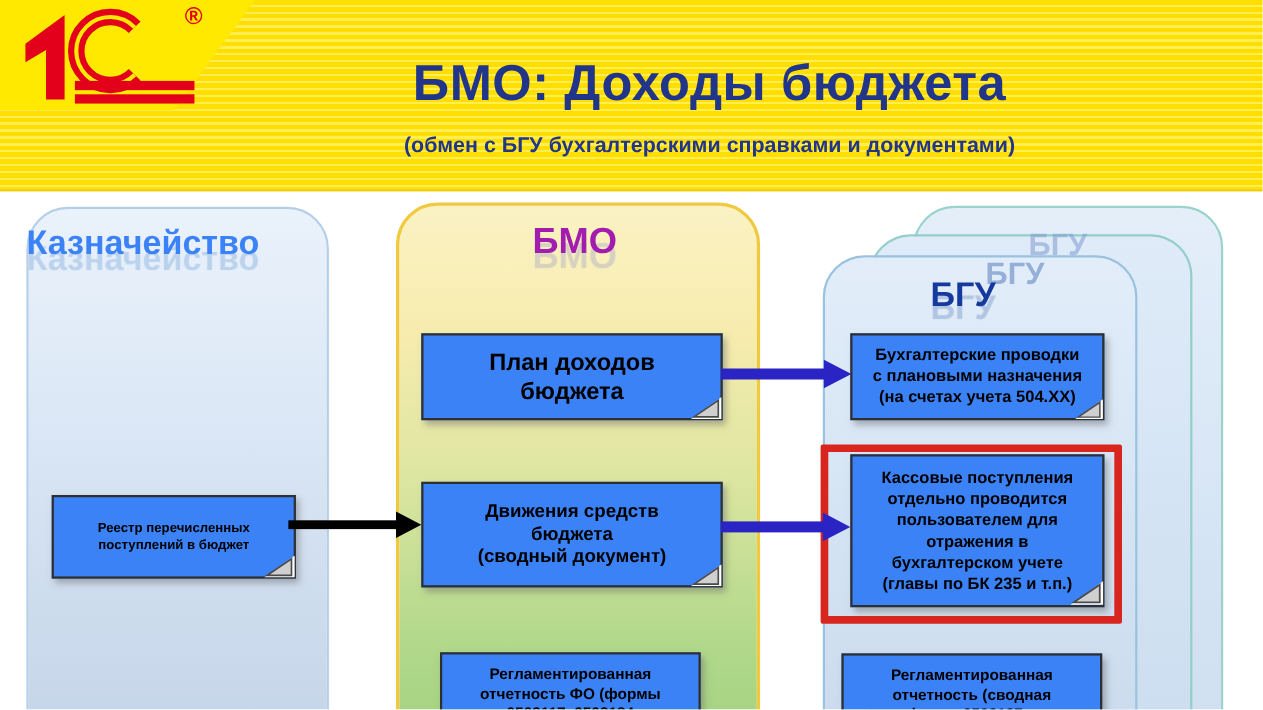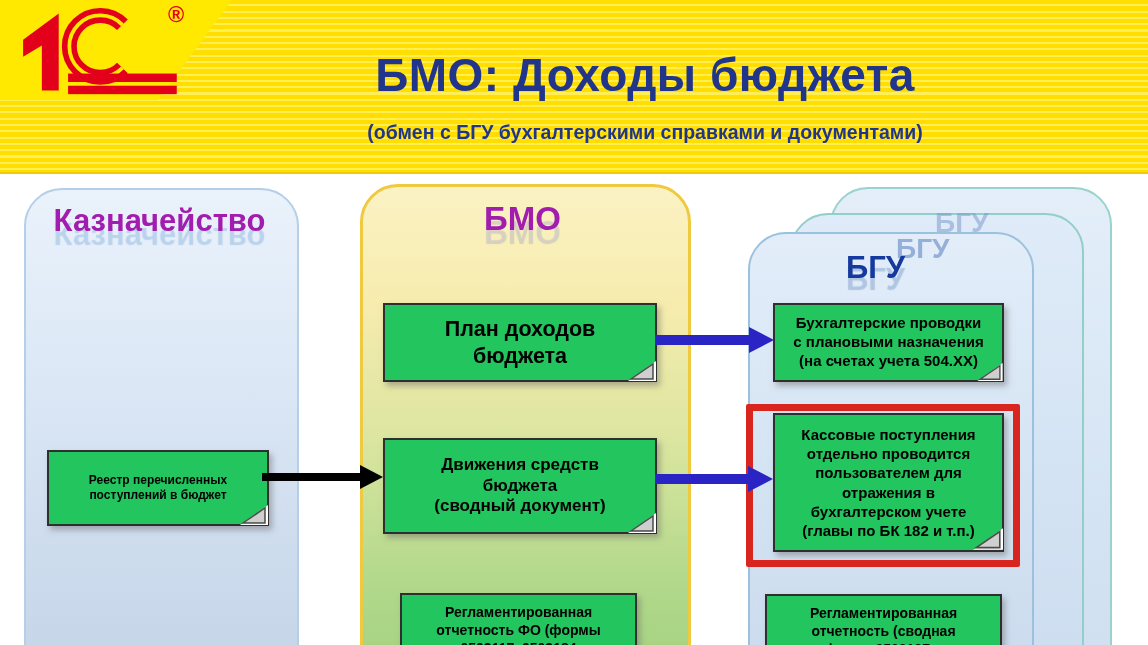--- a/index.html
+++ b/index.html
@@ -58,42 +58,42 @@
     border:2px solid #93CEC9;
   }
   #panel-bgu-1{
     left:748px;top:232px;width:282px;height:480px;
     background:linear-gradient(180deg,#E2EDF9 0%,#D6E5F4 45%,#C9D9EC 100%);
     border:2px solid #9AC2DF;
   }
   
   .panel-title{position:absolute;font-weight:bold;white-space:nowrap;}
   #title-treasury{
-    left:24px;top:203px;width:271px;text-align:center;
-    font-size:31px;color:#a21caf;
+    left:24px;top:203px;width:271px;text-align:left;
+    font-size:31px;color:#3b82f6;
     text-shadow:0 14px 1px rgba(150,185,225,0.55);
   }
   #title-bmo{
     left:360px;top:200px;width:325px;text-align:center;
     font-size:33px;color:#a21caf;
     text-shadow:0 14px 1px rgba(170,170,200,0.45);
   }
   #title-bgu-ghost2{
     left:935px;top:207px;font-size:28px;color:rgba(125,155,205,0.55);
   }
   #title-bgu-ghost1{
     left:896px;top:233px;font-size:28px;color:rgba(108,143,198,0.65);
   }
   #title-bgu-main{
     left:846px;top:250px;font-size:31px;color:#16399E;
     text-shadow:0 12px 1px rgba(120,150,200,0.45);
   }
   
   .note{
-    position:absolute;background:#22c55e;border:2px solid #2F2F2F;
+    position:absolute;background:#3b82f6;border:2px solid #2F2F2F;
     box-shadow:3px 4px 6px rgba(110,110,110,0.5);
     display:flex;align-items:center;justify-content:center;
     text-align:center;font-weight:bold;color:#000;
   }
   .note-text{white-space:pre-line;display:block;width:100%;}
   .fold{position:absolute;right:-1px;bottom:-1px;}
   #note-plan   {left:383px;top:303px;width:270px;height:75px;font-size:21.5px;line-height:1.22;}
   #note-dvizh  {left:383px;top:438px;width:270px;height:92px;font-size:17px;line-height:1.22;}
   #note-reestr {left:47px; top:450px;width:218px;height:72px;font-size:12px;line-height:1.25;}
   #note-provodki{left:773px;top:303px;width:227px;height:75px;font-size:15px;line-height:1.25;align-items:center;}
@@ -188,21 +188,21 @@
       <polygon points="3,18 25,3 25,18" fill="#cfcfcf" stroke="#4a4a4a" stroke-width="1.5"></polygon>
     </svg>
   </div>
 
   <div class="note" id="note-kassa">
     <span class="note-text">Кассовые поступления
 отдельно проводится
 пользователем для
 отражения в
 бухгалтерском учете
-(главы по БК 182 и т.п.)</span>
+(главы по БК 235 и т.п.)</span>
     <svg class="fold" width="30" height="24" viewBox="0 0 28 20">
       <polygon points="0,20 28,20 28,0" fill="#ffffff"></polygon>
       <polygon points="3,18 25,3 25,18" fill="#cfcfcf" stroke="#4a4a4a" stroke-width="1.5"></polygon>
     </svg>
   </div>
 
   <div class="note" id="note-reglament-svod">
     <span class="note-text">Регламентированная
 отчетность (сводная
 форма 0503127 и</span>

